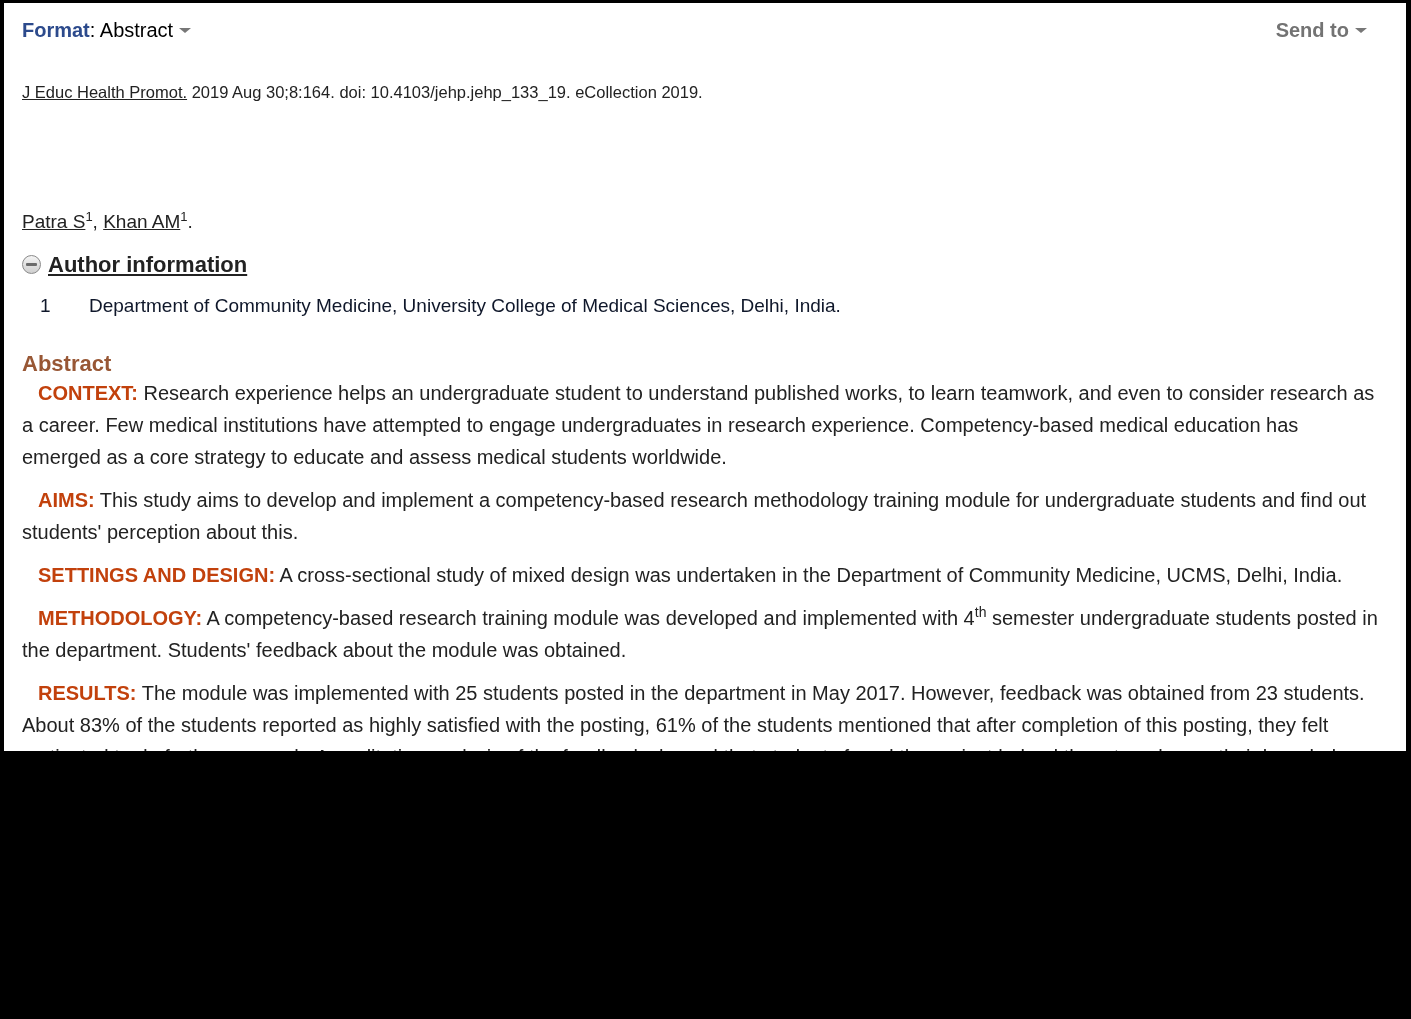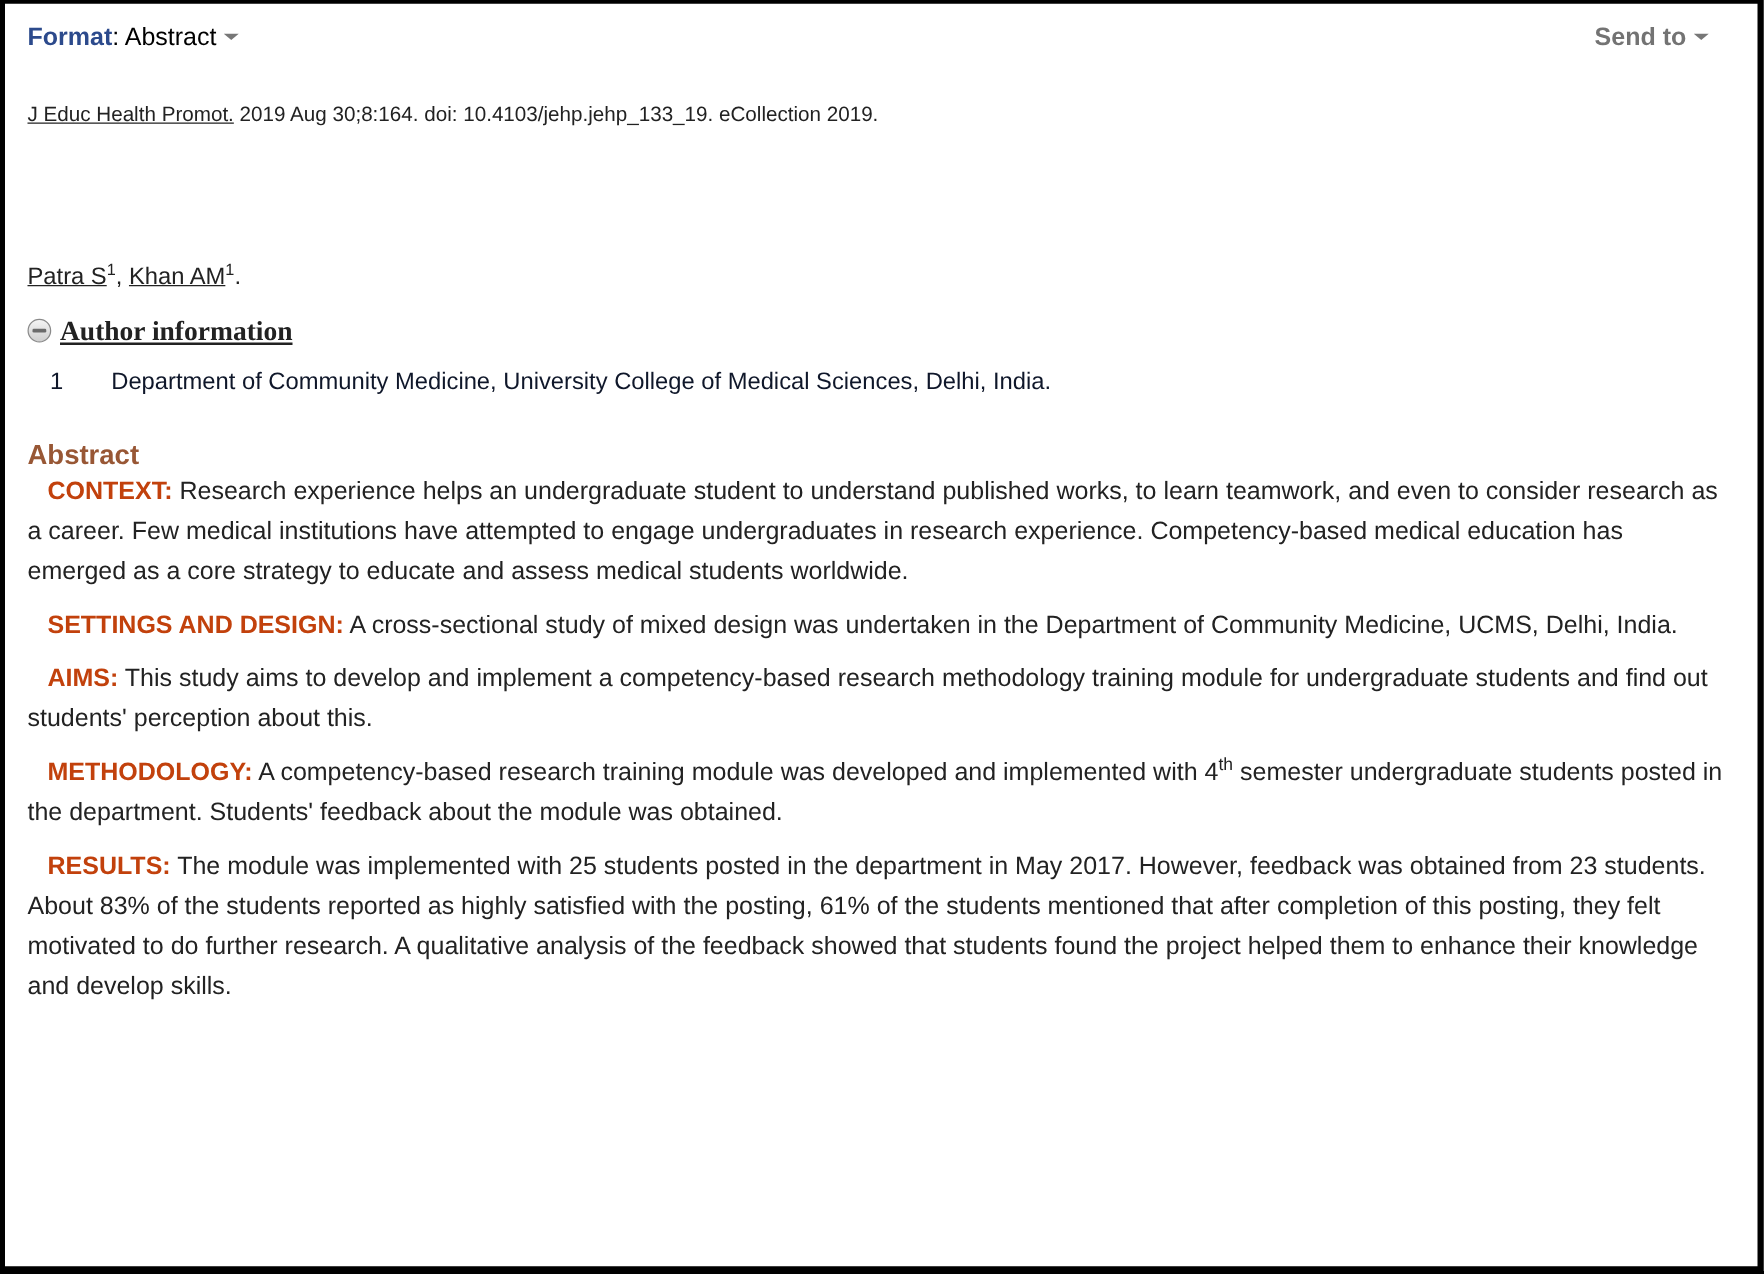--- a/index.html
+++ b/index.html
@@ -1,42 +1,42 @@
 <!DOCTYPE html>
 <html><head>
 <meta charset="utf-8">
 <style>
   html, body { margin:0; padding:0; }
   body {
     width:1411px; height:1019px; background:#000; position:relative; overflow:hidden;
     font-family:"Liberation Sans", sans-serif; color:#000;
   }
   .frame {
-    position:absolute; left:4px; top:3px; width:1402px; height:1010px;
+    position:absolute; left:4px; top:3px; width:1402px; height:748px;
     background:#fff; overflow:hidden;
   }
   .topbar { position:absolute; left:18px; right:22px; top:16px; height:28px; font-size:20px; }
   .format { position:absolute; left:0; top:0; color:#000; }
   .format .lbl { color:#2c4a8c; font-weight:bold; }
   .sendto { position:absolute; right:17px; top:0; color:#737373; font-weight:bold; }
   .caret {
     display:inline-block; width:0; height:0; margin-left:6px; vertical-align:middle;
     border-left:6px solid transparent; border-right:6px solid transparent; border-top:5px solid #777;
     position:relative; top:-1px;
   }
   .cite { position:absolute; left:18px; top:80px; font-size:16.5px; color:#222; }
   .cite a { color:#222; text-decoration:underline; }
   .title {
     position:absolute; left:18px; top:119px; width:1330px; margin:0;
     font-size:28.5px; font-weight:bold; line-height:37px; color:#000;
   }
   .authors { position:absolute; left:18px; top:208px; font-size:19px; color:#222;text-align:right; }
   .authors a { color:#222; text-decoration:underline; }
   .authors sup { font-size:13px; vertical-align:super; line-height:0; }
-  .authinfo { position:absolute; left:18px; top:249px; font-size:22px; font-weight:bold; color:#222;font-family:Liberation Serif, serif; }
+  .authinfo { position:absolute; left:18px; top:249px; font-size:22px; font-weight:bold; color:#222; }
   .authinfo .toggle {
     display:inline-block; width:17px; height:17px; border-radius:50%;
     background:linear-gradient(#f4f4f4,#cfcfcf); border:1px solid #8a8a8a; position:relative;
     vertical-align:middle; margin-right:7px; top:-2px;
   }
   .authinfo .toggle::after {
     content:""; position:absolute; left:3px; right:3px; top:7px; height:3px; background:#6b6b6b; border-radius:1px;
   }
   .authinfo .lnk { text-decoration:underline; }
   .affil { position:absolute; left:36px; top:292px; font-size:19px; color:#0f172a; }
@@ -75,19 +75,19 @@
   </div>
 
   <div class="affil">
     <span class="num">1</span><span>Department of Community Medicine, University College of Medical Sciences, Delhi, India.</span>
   </div>
 
   <div class="abs-head">Abstract</div>
 
   <div class="abstract">
     <p><span class="sec">CONTEXT:</span><span> Research experience helps an undergraduate student to understand published works, to learn teamwork, and even to consider research as a career. Few medical institutions have attempted to engage undergraduates in research experience. Competency-based medical education has emerged as a core strategy to educate and assess medical students worldwide.</span></p>
+    <p><span class="sec">AIMS:</span><span> This study aims to develop and implement a competency-based research methodology training module for undergraduate students and find out students' perception about this.</span></p>
     <p><span class="sec">SETTINGS AND DESIGN:</span><span> A cross-sectional study of mixed design was undertaken in the Department of Community Medicine, UCMS, Delhi, India.</span></p>
-    <p><span class="sec">AIMS:</span><span> This study aims to develop and implement a competency-based research methodology training module for undergraduate students and find out students' perception about this.</span></p>
     <p><span class="sec">METHODOLOGY:</span><span> A competency-based research training module was developed and implemented with 4</span><sup>th</sup><span> semester undergraduate students posted in the department. Students' feedback about the module was obtained.</span></p>
     <p><span class="sec">RESULTS:</span><span> The module was implemented with 25 students posted in the department in May 2017. However, feedback was obtained from 23 students. About 83% of the students reported as highly satisfied with the posting, 61% of the students mentioned that after completion of this posting, they felt motivated to do further research. A qualitative analysis of the feedback showed that students found the project helped them to enhance their knowledge and develop skills.</span></p>
   </div>
 
 </div>
 
 </body></html>

